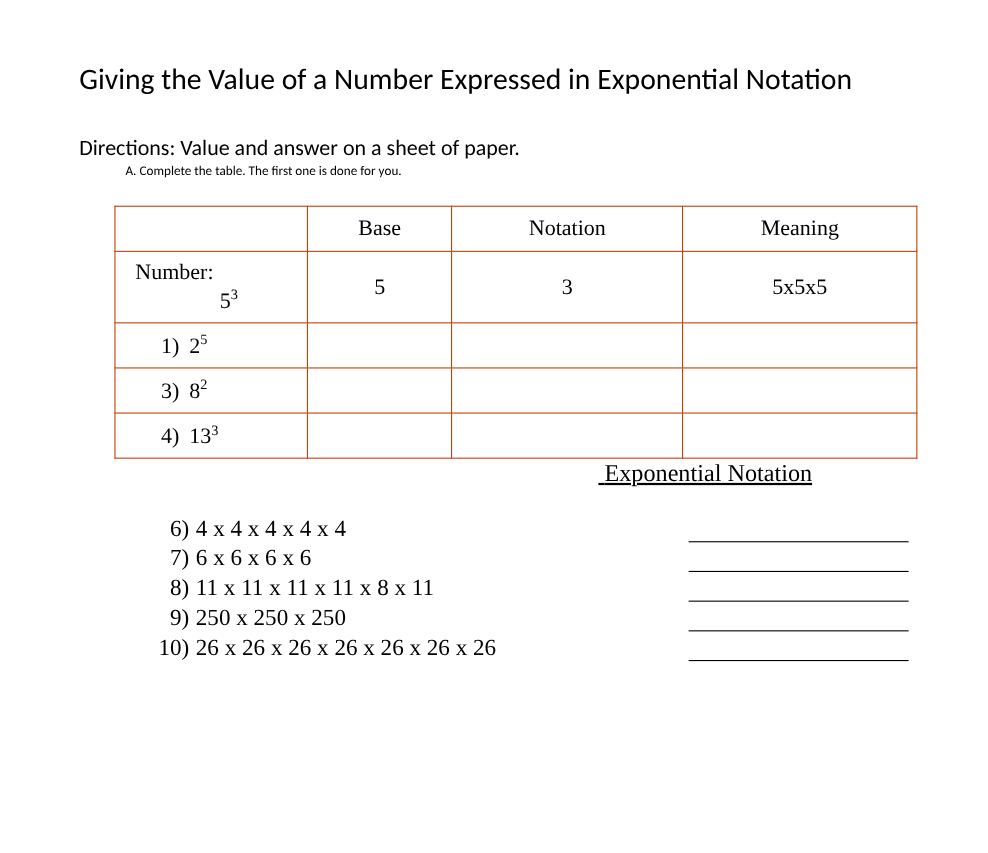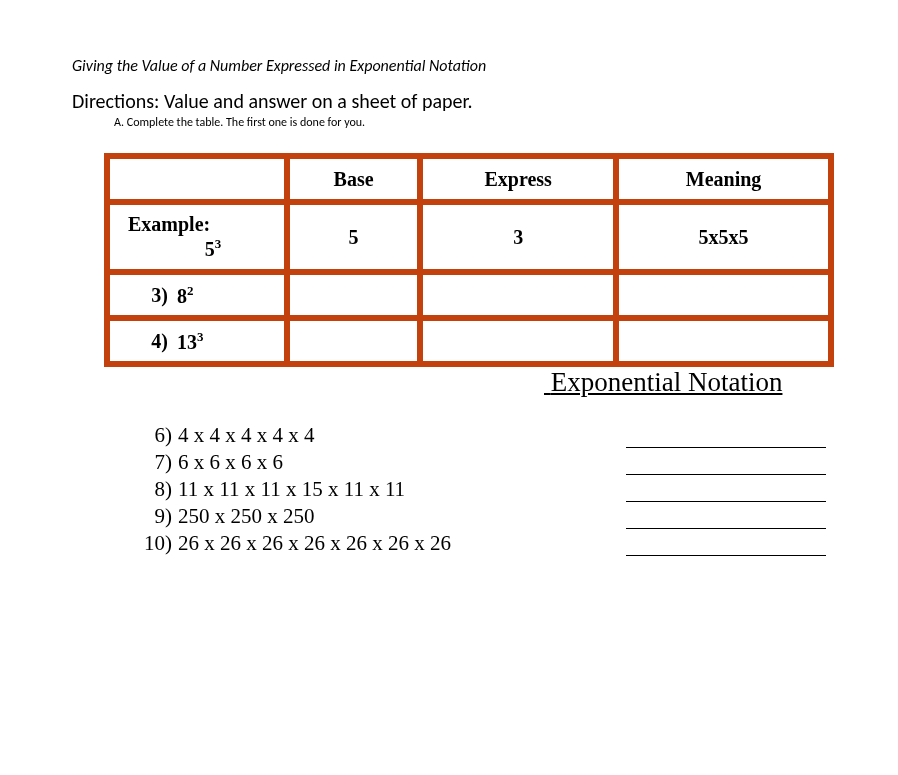--- a/index.html
+++ b/index.html
@@ -8,23 +8,22 @@
     background: #fff;
     font-family: "Times New Roman", Times, serif;
     color: #000;
     width: 898px;
   }
   .page {
     padding: 56px 72px 40px 72px;
   }
   .title {
     font-family: Calibri, Arial, sans-serif;
-    font-style: italic;
-    font-size: 16px;
-    margin-bottom: 14px;
+    font-size: 27px;
+    margin-bottom: 34px;
   }
   .directions {
     font-family: Calibri, Arial, sans-serif;
     font-size: 20px;
     margin-bottom: 2px;
   }
   .part-a {
     font-family: Calibri, Arial, sans-serif;
     font-size: 12px;
     margin-left: 42px;
@@ -33,24 +32,24 @@
 
   table.main {
     border-collapse: collapse;
     margin-left: 32px;
     width: 730px;
     font-family: "Times New Roman", Times, serif;
     font-size: 20px;
   }
   table.main th,
   table.main td {
-    border: 6px solid #c2410c;
+    border: 1px solid #c2410c;
     height: 40px;
     text-align: center;
-    font-weight: bold;
+    font-weight: normal;
     padding: 0 6px;
   }
   table.main td.first {
     text-align: left;
     padding-left: 18px;
     width: 150px;
   }
   table.main td.first.example {
     height: 56px;
     padding-top: 4px;
@@ -61,21 +60,21 @@
   .num { display:inline-block; width: 40px; text-align:right; padding-right: 4px;}
   sup { font-size: 0.65em; vertical-align: super; }
 
   .part-b {
     font-family: Calibri, Arial, sans-serif;
     font-size: 20px;
     margin: 24px 0 24px 60px;
   }
   .expnot-heading {
     font-family: "Times New Roman", Times, serif;
-    font-size: 27px;
+    font-size: 22px;
     text-decoration: underline;
     margin-left: 472px;
     margin-bottom: 24px;
   }
   .q-list {
     font-family: "Times New Roman", Times, serif;
     font-size: 21px;
     margin-left: 60px;
   }
   .q-row {
@@ -111,37 +110,46 @@
   <div class="title">Giving the Value of a Number Expressed in Exponential Notation</div>
 
   <div class="directions">Directions: Value and answer on a sheet of paper.</div>
   <div class="part-a">A.  Complete the table. The first one is done for you.</div>
 
   <table class="main">
     <tbody>
         <tr>
       <th></th>
       <th>Base</th>
-      <th>Express</th>
+      <th>Notation</th>
       <th>Meaning</th>
     </tr>
     <tr>
       <td class="first example">
-        <span class="ex-label">Example:</span>
+        <span class="ex-label">Number:</span>
         <span class="ex-value">
           <span>5</span><sup>3</sup>
         </span>
       </td>
       <td>5</td>
       <td>3</td>
       <td>5x5x5</td>
     </tr>
 
     <tr>
       <td class="first">
+        <span class="num">1)</span>
+        <span>2</span><sup>5</sup>
+      </td>
+      <td></td>
+      <td></td>
+      <td></td>
+    </tr>
+    <tr>
+      <td class="first">
         <span class="num">3)</span>
         <span>8</span><sup>2</sup>
       </td>
       <td></td>
       <td></td>
       <td></td>
     </tr>
     <tr>
       <td class="first">
         <span class="num">4)</span>
@@ -165,21 +173,21 @@
       <span class="blank"></span>
     </div>
     <div class="q-row">
       <span class="q-num">7)</span>
       <span class="q-text">6 x 6 x 6 x 6</span>
       <span class="q-fill"></span>
       <span class="blank"></span>
     </div>
     <div class="q-row">
       <span class="q-num">8)</span>
-      <span class="q-text">11 x 11 x 11 x 15 x 11 x 11</span>
+      <span class="q-text">11 x 11 x 11 x 11 x 8 x 11</span>
       <span class="q-fill"></span>
       <span class="blank"></span>
     </div>
     <div class="q-row">
       <span class="q-num">9)</span>
       <span class="q-text"> 250 x 250 x 250</span>
       <span class="q-fill"></span>
       <span class="blank"></span>
     </div>
     <div class="q-row">

